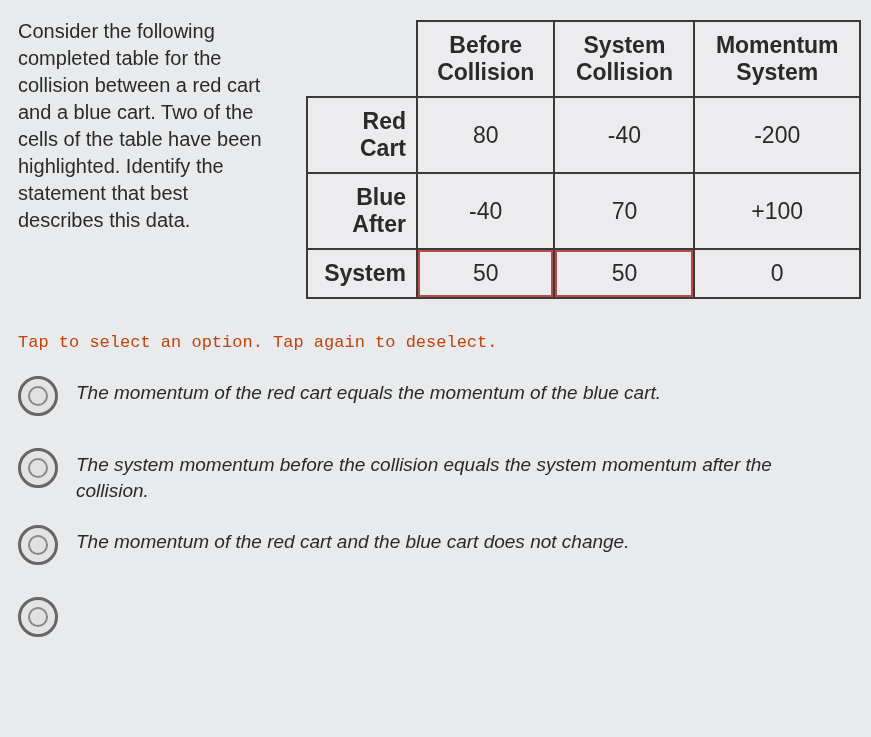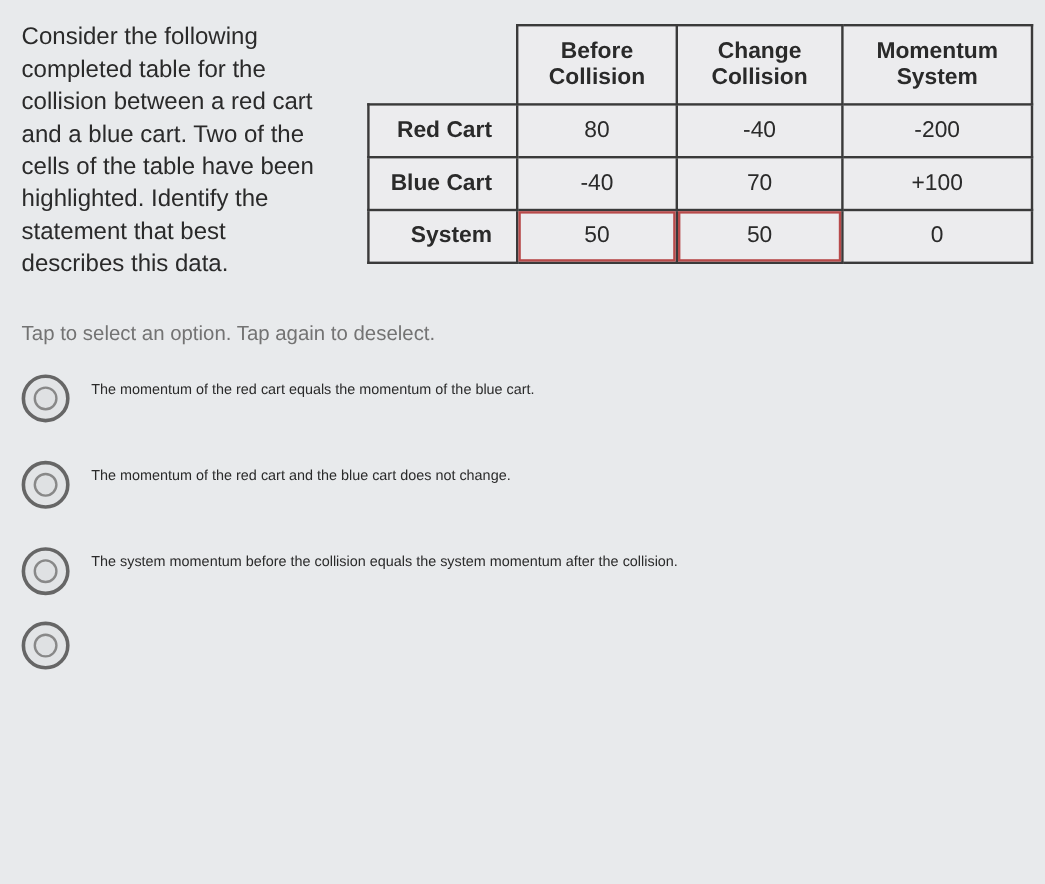--- a/index.html
+++ b/index.html
@@ -22,49 +22,50 @@
     font-size: 20px;
     line-height: 1.35;
   }
   .table-wrap {
     flex: 1;
     padding-top: 2px;
   }
   table.data {
     border-collapse: collapse;
     width: 100%;
-    font-size: 19px;
+    font-size: 23px;
   }
   table.data th, table.data td {
     border: 2px solid #3a3a3a;
     text-align: center;
     padding: 10px 8px;
     background: #ececee;
   }
   table.data th {
     font-weight: bold;
   }
   table.data td.rowhead {
     font-weight: bold;
     text-align: right;
-    padding-right: 20px;
-    width: 124px;
+    padding-right: 10px;
+    width: 110px;
   }
   table.data .corner {
     border: none;
     background: transparent;
   }
   .highlight-row td.hl {
     outline: 2px solid #b84a4a;
     outline-offset: -3px;
   }
   .instructions {
     margin-top: 34px;
     font-size: 17px;
-    color: #737373;
+    color: #c2410c;
+    font-family: Liberation Mono, monospace;
   }
   .options {
     margin-top: 22px;
   }
   .option {
     display: flex;
     align-items: flex-start;
     gap: 18px;
     margin-bottom: 30px;
     cursor: pointer;
@@ -82,50 +83,51 @@
     background: #e2e4e6;
   }
   .radio-inner {
     width: 20px;
     height: 20px;
     border: 2px solid #888;
     border-radius: 50%;
     background: #dfe1e3;
   }
   .option-text {
-    font-size: 12px;
+    font-size: 19px;
     line-height: 1.35;
     padding-top: 6px;
     max-width: 720px;
+    font-style: italic;
   }
   .option.compact { margin-bottom: 20px; }
 </style>
 </head>
 <body>
 
 <div class="top-section">
   <div class="prompt-text">Consider the following completed table for the collision between a red cart and a blue cart. Two of the cells of the table have been highlighted. Identify the statement that best describes this data.</div>
 
   <div class="table-wrap">
     <table class="data">
       <tbody>
           <tr>
         <th class="corner"></th>
         <th>Before Collision</th>
-        <th>Change Collision</th>
+        <th>System Collision</th>
         <th>Momentum System</th>
       </tr>
       <tr>
         <td class="rowhead">Red Cart</td>
         <td>80</td>
         <td>-40</td>
         <td>-200</td>
       </tr>
       <tr>
-        <td class="rowhead">Blue Cart</td>
+        <td class="rowhead">Blue After</td>
         <td>-40</td>
         <td>70</td>
         <td>+100</td>
       </tr>
       <tr class="highlight-row">
         <td class="rowhead">System</td>
         <td class="hl">50</td>
         <td class="hl">50</td>
         <td>0</td>
       </tr>
@@ -138,32 +140,32 @@
 
 <div class="options">
 
   <div class="option">
     <div class="radio-outer">
         <div class="radio-inner"></div>
       </div>
     <div class="option-text">The momentum of the red cart equals the momentum of the blue cart.</div>
   </div>
 
+  <div class="option compact">
+    <div class="radio-outer">
+        <div class="radio-inner"></div>
+      </div>
+    <div class="option-text">The system momentum before the collision equals the system momentum after the collision.</div>
+  </div>
+
   <div class="option">
     <div class="radio-outer">
         <div class="radio-inner"></div>
       </div>
     <div class="option-text">The momentum of the red cart and the blue cart does not change.</div>
-  </div>
-
-  <div class="option compact">
-    <div class="radio-outer">
-        <div class="radio-inner"></div>
-      </div>
-    <div class="option-text">The system momentum before the collision equals the system momentum after the collision.</div>
   </div>
 
 
   <div class="option compact">
     <div class="radio-outer">
         <div class="radio-inner"></div>
       </div>
   </div>
 
 </div>

